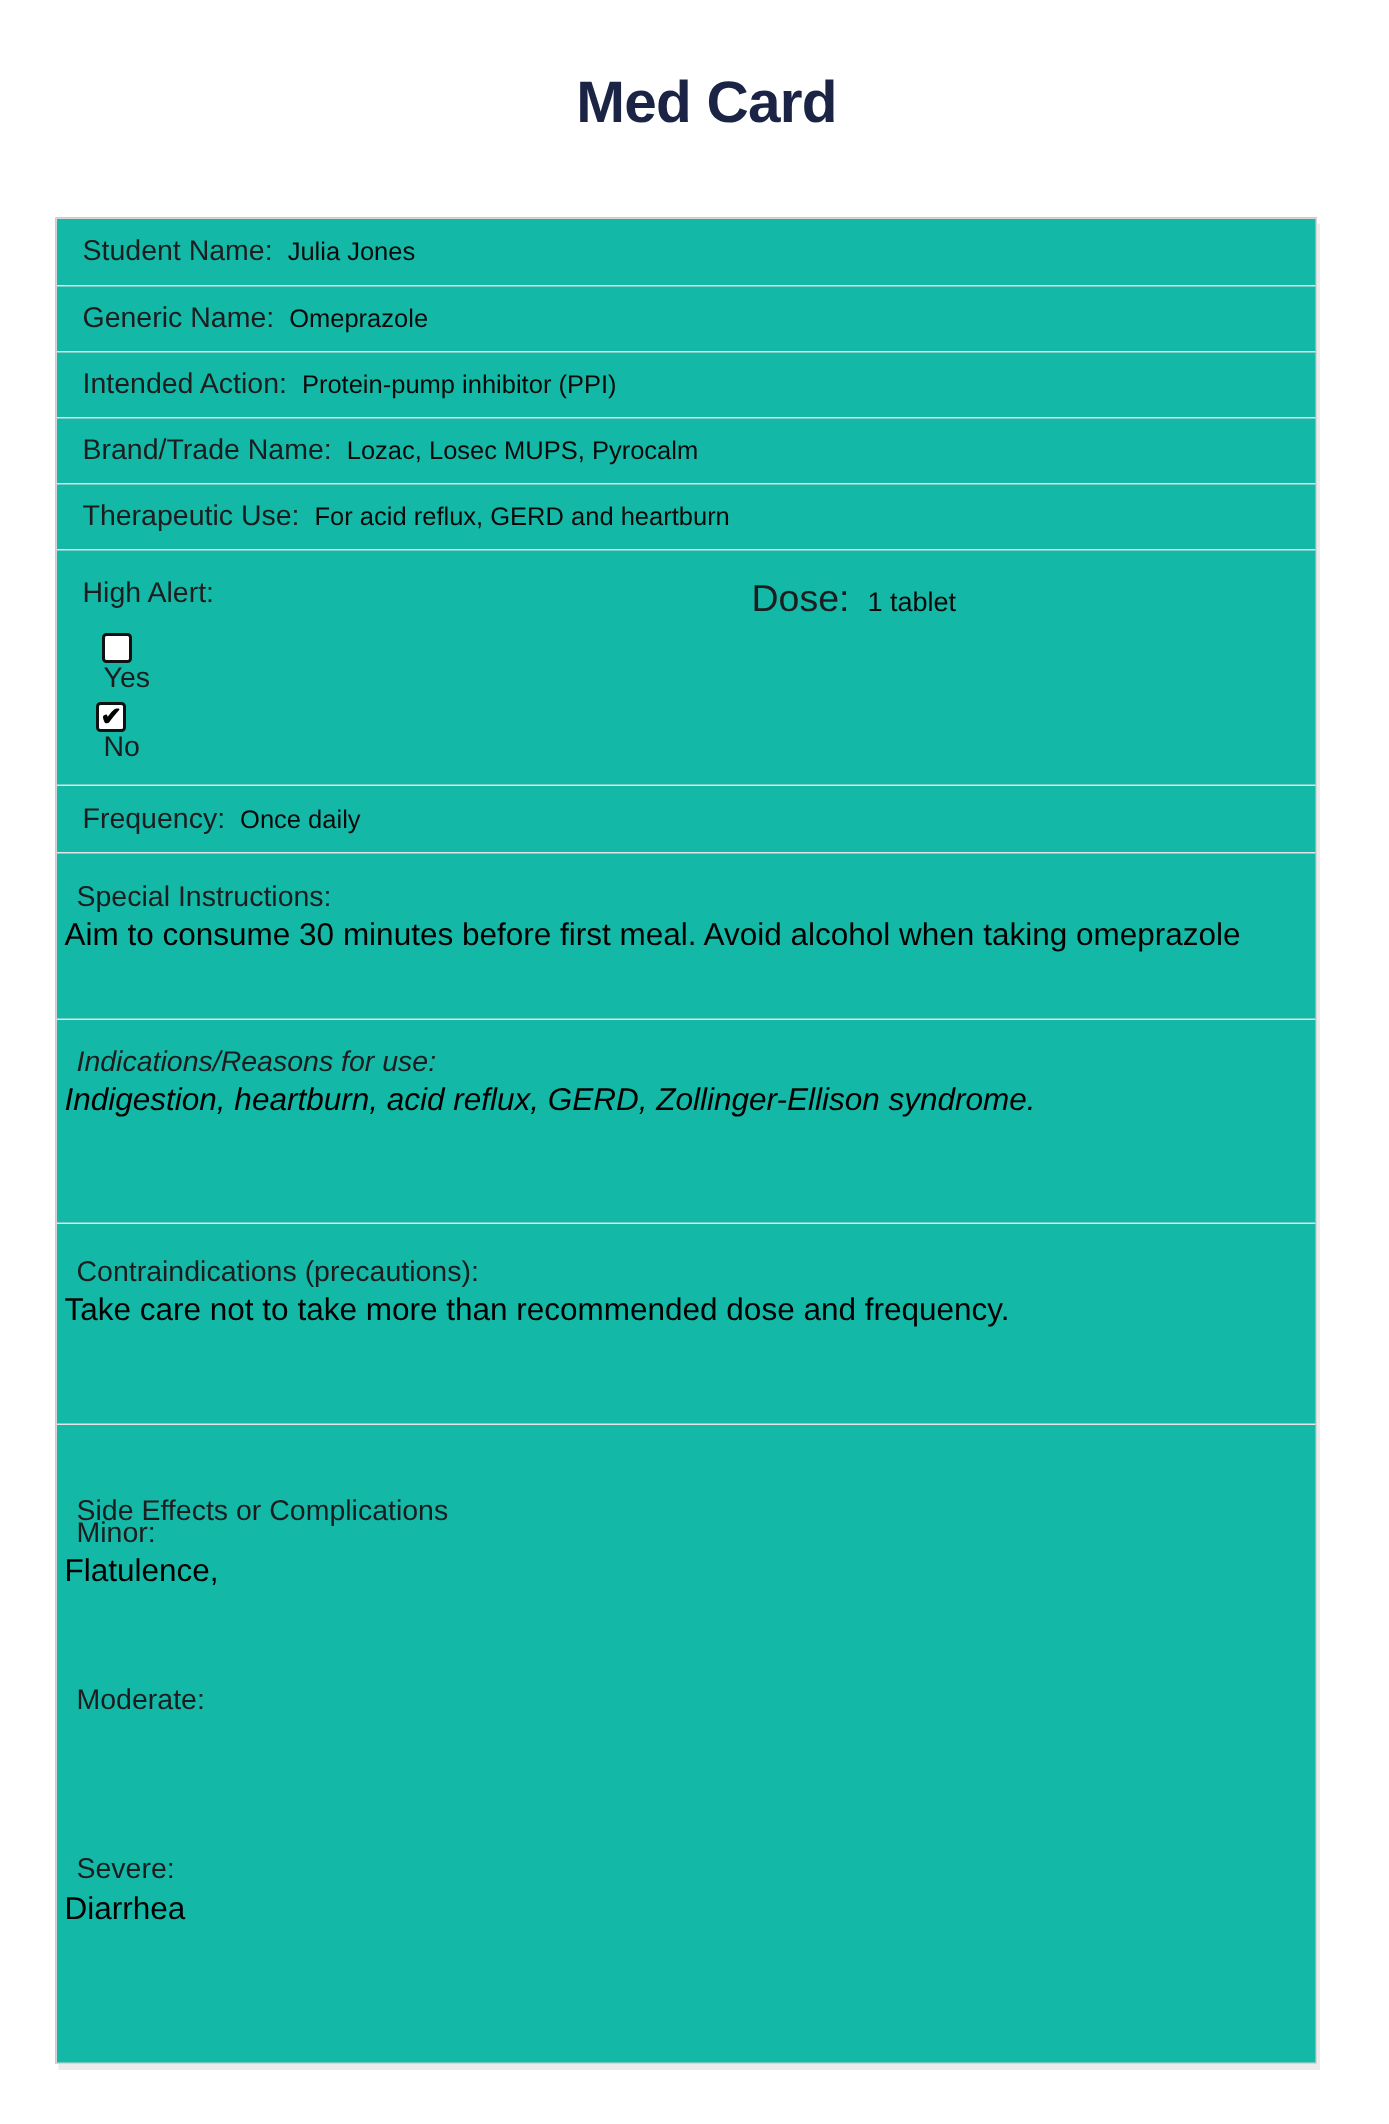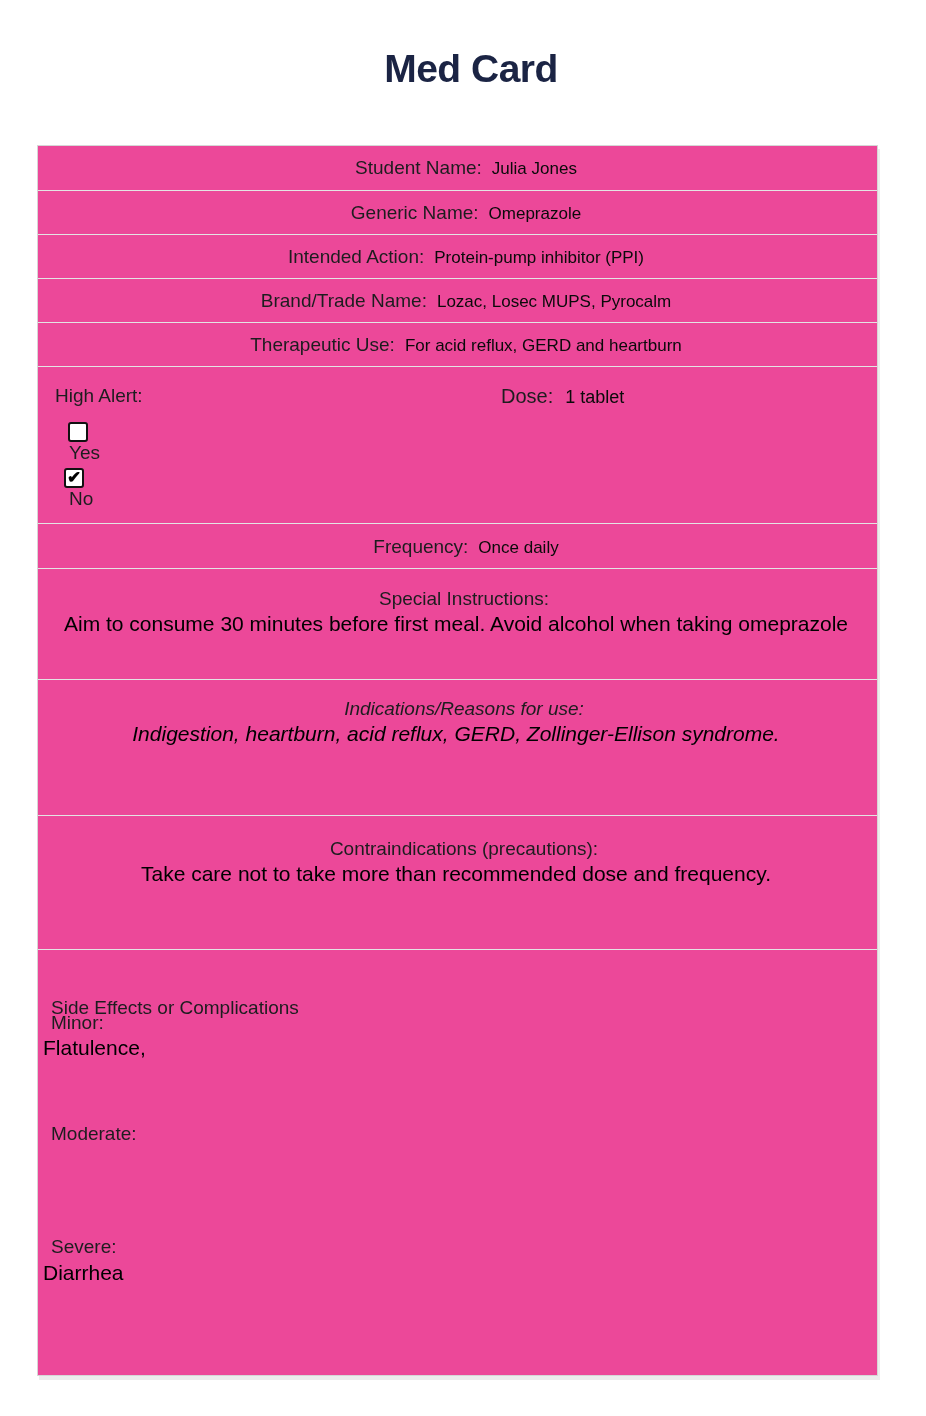--- a/index.html
+++ b/index.html
@@ -18,38 +18,37 @@
     font-size: 39px;
     font-weight: bold;
     letter-spacing: -0.5px;
     color: #1b2444;
     padding-left: 16px;
   }
   .card {
     position: absolute;
     left: 37px; top: 145px;
     width: 841px; height: 1231px;
-    background: #ec4899;
+    background: #14b8a6;
     border: 1px solid #d6d6d6;
     box-shadow: 2px 4px 0 #ececec;
-    text-align: center;
   }
   .row { position: relative; width: 100%; }
   .row + .row { border-top: 1px solid #e4e4e4; }
 
   
   .row-simple { height: 44px; line-height: 44px; padding-left: 17px; white-space: nowrap; }
   .row-simple .lbl { font-size: 19px; color: #1d1d1f; }
   .row-simple .val { font-size: 17px; color: #0a0a0a; margin-left: 10px; }
 
   
   .row-highalert { height: 157px; }
   .ha-label { position: absolute; top: 18px; left: 17px; font-size: 19px; }
   .dose-group { position: absolute; top: 18px; left: 463px; white-space: nowrap; }
-  .dose-group .lbl { font-size: 20px; }
+  .dose-group .lbl { font-size: 25px; }
   .dose-group .val { font-size: 18px; margin-left: 12px; color: #0a0a0a; }
   .cb-option { position: absolute; left: 17px; display: flex; align-items: center; flex-direction: column; }
   .cb-option.opt-yes { top: 55px; }
   .cb-option.opt-no  { top: 101px; }
   .checkbox {
     width: 20px; height: 20px;
     border: 2px solid #111;
     border-radius: 3px;
     display: flex; align-items: center; justify-content: center;
     background: #fff;

